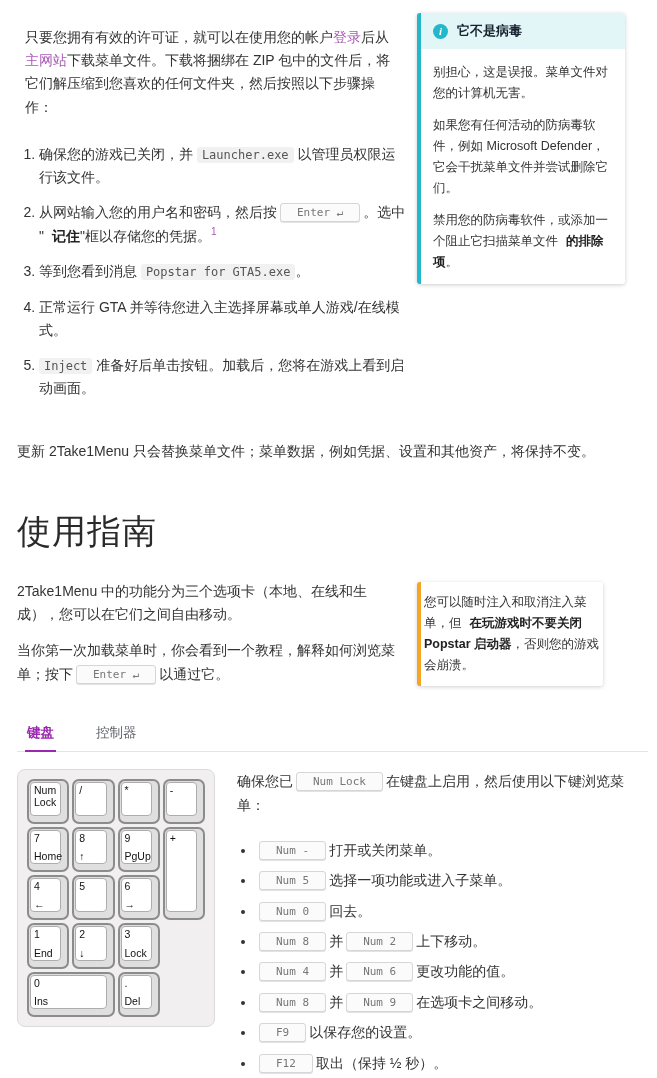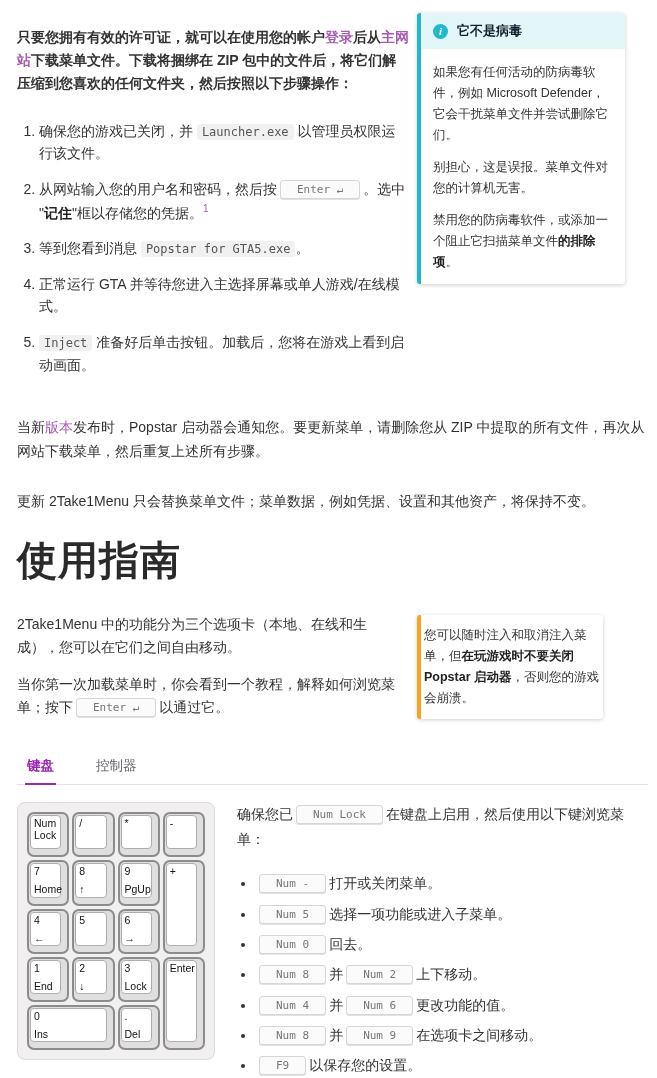--- a/index.html
+++ b/index.html
@@ -7,43 +7,43 @@
   .page{padding:13px 9px 0 17px;}
 
   
   .link{color:#a85ab4;cursor:pointer;}
   sup.suplink{color:#a85ab4;font-size:10px;cursor:pointer;}
   .code{font-family:"DejaVu Sans Mono",monospace;font-size:12px;background:#f1f1f1;color:#555;
         padding:1px 5px;border-radius:3px;white-space:nowrap;}
   .kbd{font-family:"DejaVu Sans Mono",monospace;font-size:11px;background:#fbfbfb;color:#777;
        border:1px solid #d6d6d6;border-radius:3px;padding:1px 16px;display:inline-block;
        line-height:15px;margin:0 3px;vertical-align:1px;box-shadow:0 1px 0 #e2e2e2;white-space:nowrap;}
-  strong{font-weight:bold;color:#222;}
+  strong{font-weight:bold;color:#222;margin-left:8px;}
 
   
   .top{display:flex;align-items:flex-start;}
   .top-left{width:392px;flex:none;}
-  .top-left p{font-size:14px;line-height:1.66;margin:13px 0 0;font-weight:bold;}
+  .top-left p{font-size:14px;line-height:1.66;margin:13px 8px 0;}
   ol.steps{margin:24px 0 0;padding-left:22px;}
   ol.steps li{margin-bottom:13px;line-height:1.62;font-size:14px;}
 
   .hint{margin-left:8px;flex:none;width:204px;background:#fff;border-left:4px solid #23b7cb;
         border-radius:3px;box-shadow:0 1px 4px rgba(0,0,0,.2);overflow:hidden;}
   .hint-header{display:flex;align-items:center;gap:9px;background:#e2f6f8;padding:9px 12px;
                font-size:13px;font-weight:bold;color:#16212e;}
   .info-icon{width:15px;height:15px;flex:none;border-radius:50%;background:#23b7cb;color:#fff;
              font-family:"Liberation Serif",serif;font-style:italic;font-weight:bold;font-size:11px;
              display:flex;align-items:center;justify-content:center;}
   .hint-body{padding:2px 12px 11px;font-size:12.5px;line-height:1.68;color:#333;}
   .hint-body p{margin:11px 0 0;}
 
   
   .p-full{font-size:14px;line-height:1.66;margin:27px 0 0;}
 
-  h1.usage-heading{font-size:40px;font-weight:700;color:#2a2a2a;margin:20px 0 0;letter-spacing:1px;}
+  h1.usage-heading{font-size:34px;font-weight:400;color:#2a2a2a;margin:46px 0 0;letter-spacing:1px;}
 
   
   .usage{display:flex;align-items:center;margin-top:12px;}
   .usage-left{width:392px;flex:none;}
   .usage-left p{font-size:14px;line-height:1.66;margin:13px 0 0;}
   .hint-orange{margin-left:8px;margin-top:15px;flex:none;width:176px;background:#fff;
                border-left:4px solid #f5a524;border-radius:3px;box-shadow:0 1px 4px rgba(0,0,0,.18);
                padding:10px 3px;font-size:12.5px;line-height:1.68;color:#333;}
 
   
@@ -85,28 +85,27 @@
           <li><span class="code">Inject</span> 准备好后单击按钮。加载后，您将在游戏上看到启动画面。</li>
         </ol>
     </div>
 
     <div class="hint">
       <div class="hint-header">
         <span class="info-icon">i</span>
         <span>它不是病毒</span>
       </div>
       <div class="hint-body">
+          <p>别担心，这是误报。菜单文件对您的计算机无害。</p>
           <p>如果您有任何活动的防病毒软件，例如 Microsoft Defender，它会干扰菜单文件并尝试删除它们。</p>
-          <p>别担心，这是误报。菜单文件对您的计算机无害。</p>
           <p>禁用您的防病毒软件，或添加一个阻止它扫描菜单文件<strong>的排除项</strong>。</p>
         </div>
     </div>
   </div>
 
-  <p class="p-full">当新<span class="link">版本</span>发布时，Popstar 启动器会通知您。要更新菜单，请删除您从 ZIP 中提取的所有文件，再次从网站下载菜单，然后重复上述所有步骤。</p>
   <p class="p-full">更新 2Take1Menu 只会替换菜单文件；菜单数据，例如凭据、设置和其他资产，将保持不变。</p>
 
   <h1 class="usage-heading">使用指南</h1>
 
   <div class="usage">
     <div class="usage-left">
       <p>2Take1Menu 中的功能分为三个选项卡（本地、在线和生成），您可以在它们之间自由移动。</p>
       <p>当你第一次加载菜单时，你会看到一个教程，解释如何浏览菜单；按下<span class="kbd">Enter ↵</span>以通过它。</p>
     </div>
     <div class="hint-orange">
@@ -191,25 +190,20 @@
         <div class="key" style="grid-area: 4 / 2 / span 1 / span 1;">
           <div class="keytop">
             <span class="tlabel">2</span>
             <span class="blabel">↓</span>
           </div>
         </div>
         <div class="key" style="grid-area: 4 / 3 / span 1 / span 1;">
           <div class="keytop">
             <span class="tlabel">3</span>
             <span class="blabel">Lock</span>
-          </div>
-        </div>
-        <div class="key" style="grid-area: 4 / 4 / span 2 / span 1;">
-          <div class="keytop">
-            <span class="tlabel">Enter</span>
           </div>
         </div>
         <div class="key" style="grid-area: 5 / 1 / span 1 / span 2;">
           <div class="keytop">
             <span class="tlabel">0</span>
             <span class="blabel">Ins</span>
           </div>
         </div>
         <div class="key" style="grid-area: 5 / 3 / span 1 / span 1;">
           <div class="keytop">

